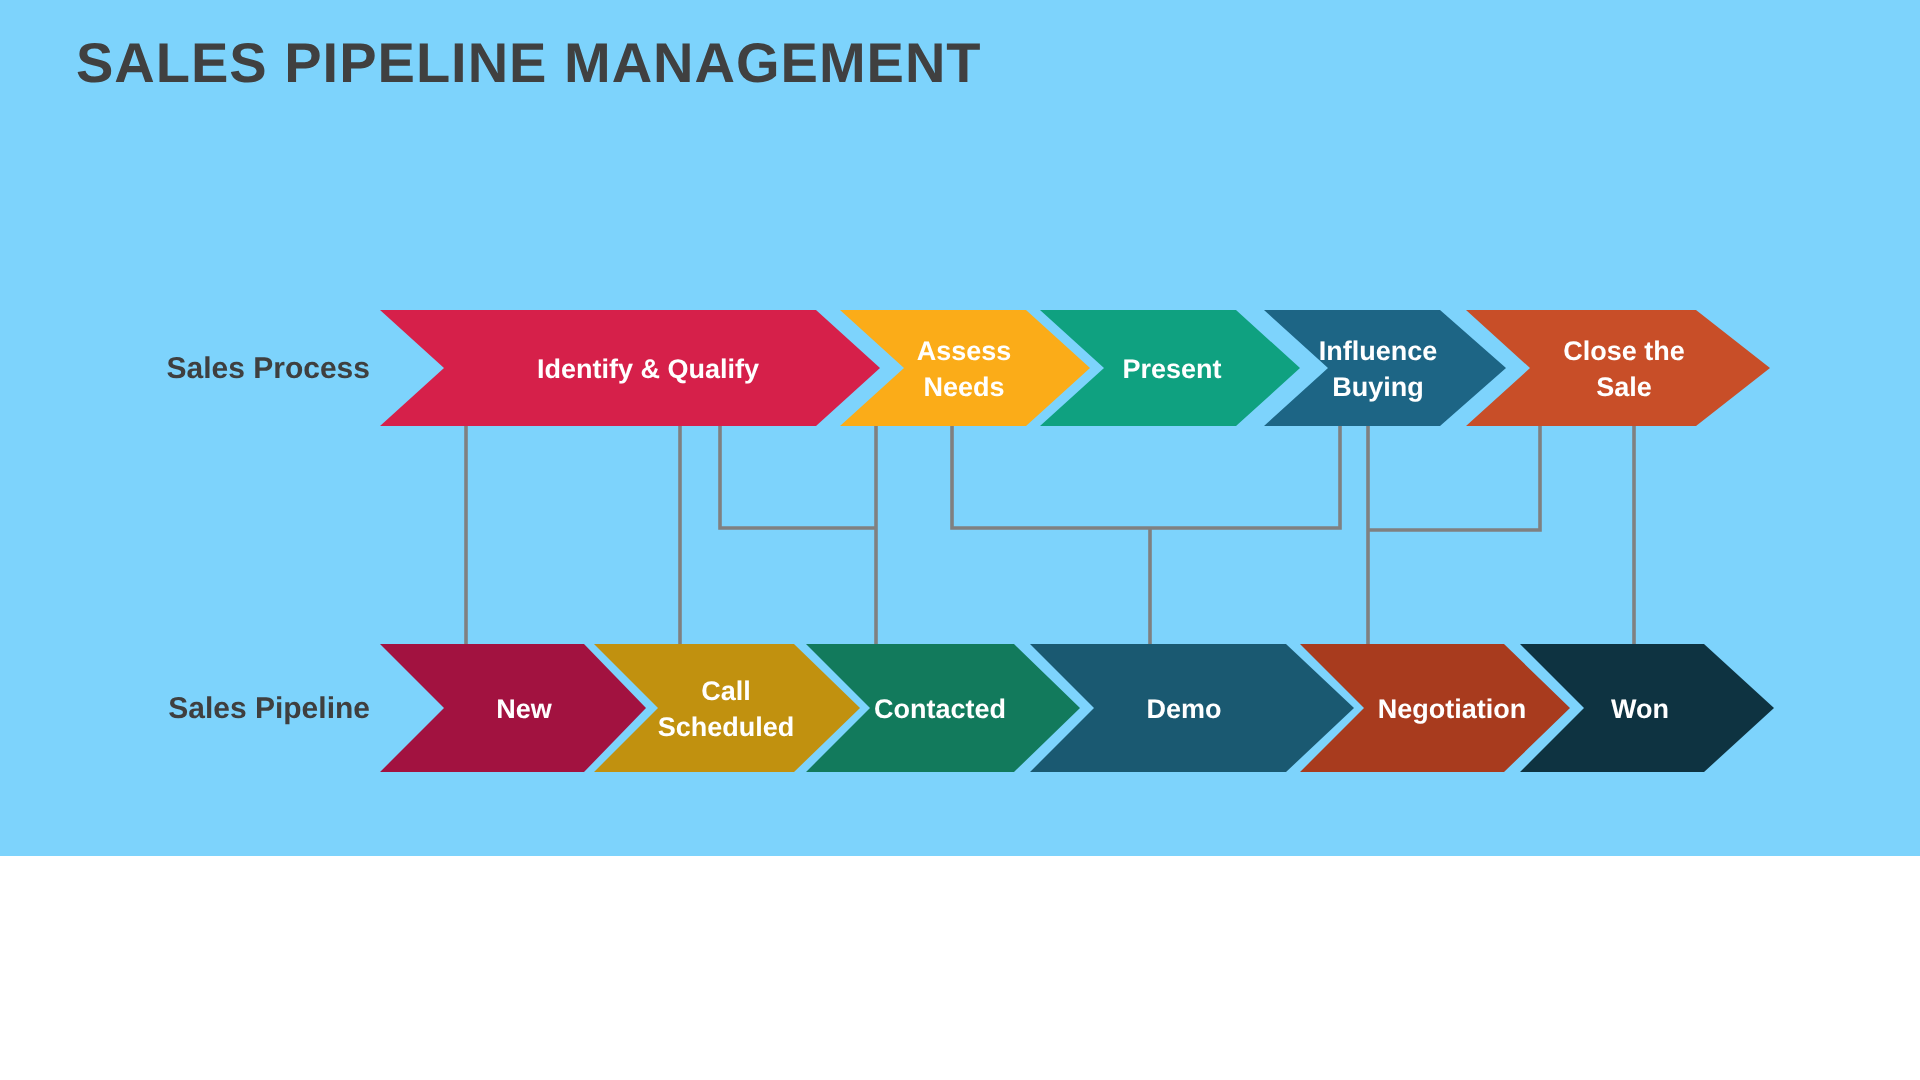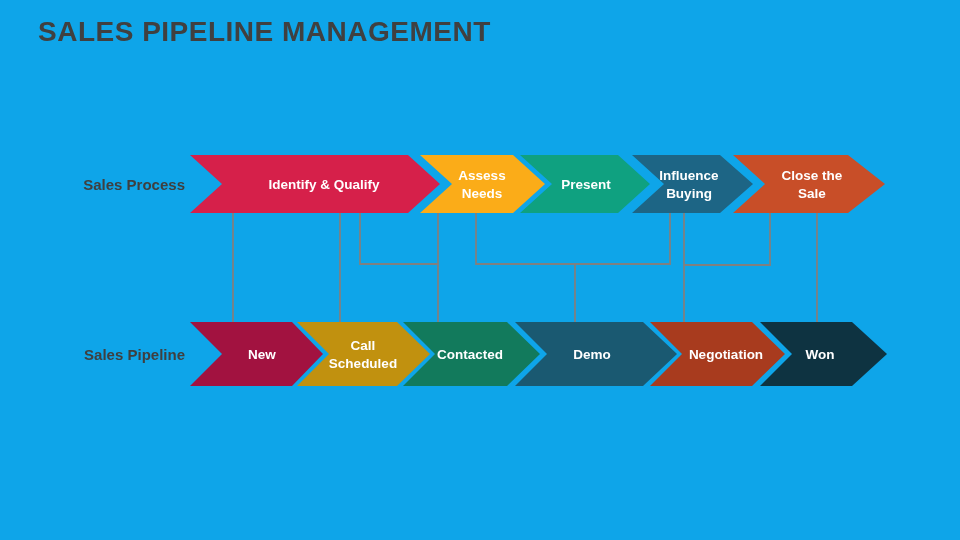--- a/index.html
+++ b/index.html
@@ -1,19 +1,19 @@
 <!DOCTYPE html>
 <html><head>
 <meta charset="utf-8">
 <style>
   html,body{margin:0;padding:0;background:#ffffff;}
   .slide{
     position:relative;
-    width:960px;height:540px;
-    background:#0ea5e9;
+    width:960px;height:428px;
+    background:#7dd3fc;
     font-family:"Liberation Sans", sans-serif;
     overflow:hidden;
   }
   .title{
     position:absolute;left:38px;top:16px;
     font-size:28px;font-weight:700;color:#404040;
     letter-spacing:.5px;
   }
   .row-label{
     position:absolute;width:130px;text-align:right;

